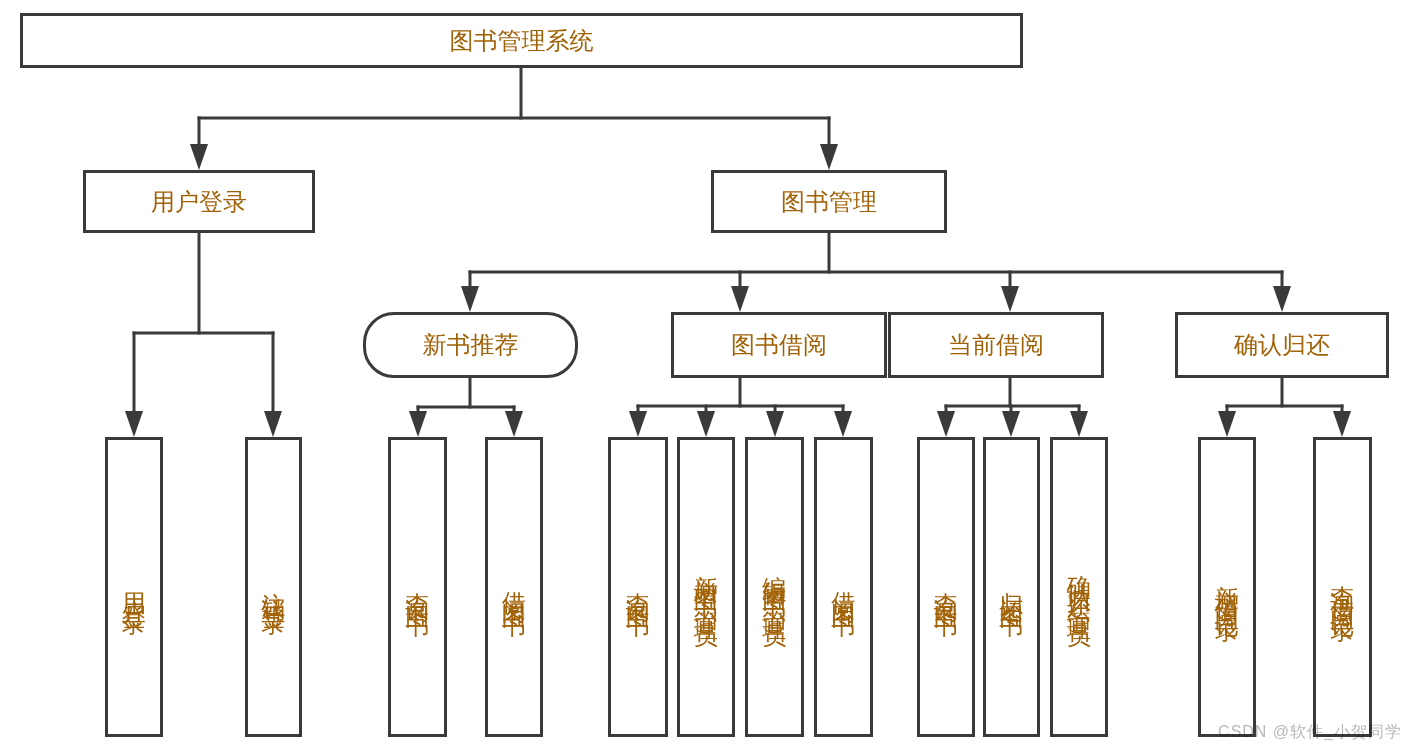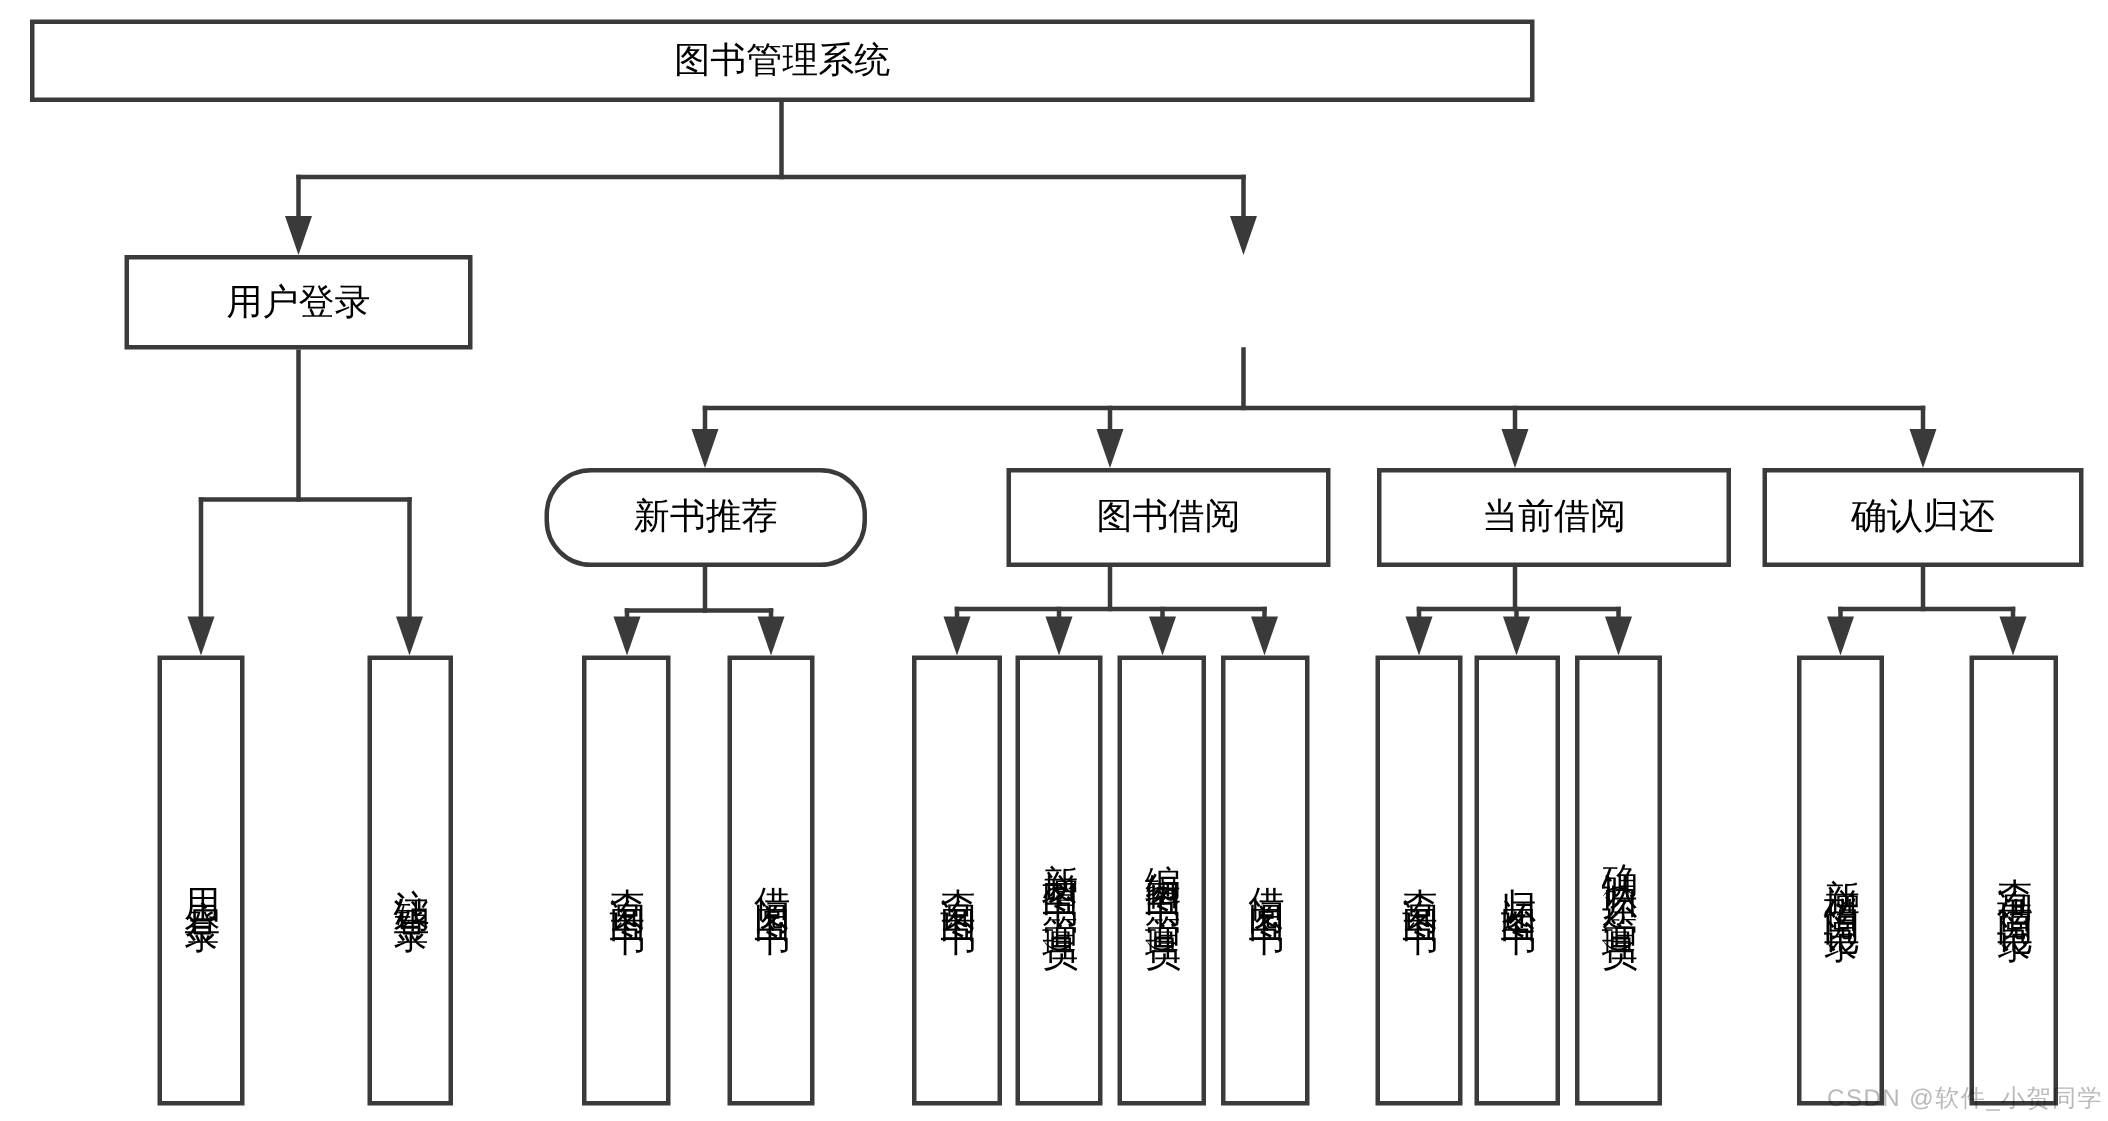--- a/index.html
+++ b/index.html
@@ -10,42 +10,42 @@
     font-family:"Liberation Sans","DejaVu Sans",sans-serif;
     overflow:hidden;
   }
   #wires{position:absolute;left:0;top:0;width:1405px;height:747px;}
   .node{
     position:absolute;
     box-sizing:border-box;
     border:3px solid #3a3a3a;
     background:#ffffff;
     display:flex;align-items:center;justify-content:center;
-    color:#000000;
+    color:#a16207;
     font-size:24px;
     line-height:1.15;
     white-space:nowrap;
     z-index:2;
   }
   .leaf{
     writing-mode:vertical-rl;
     text-orientation:mixed;
     letter-spacing:7px;
     top:437px;height:300px;
     font-size:24px;
   }
   
   #n-root{left:20px;top:13px;width:1003px;height:55px;}
   
   #n-user-login{left:83px;top:170px;width:232px;height:63px;}
   #n-book-management{left:711px;top:170px;width:236px;height:63px;}
   
   #n-new-book-recommend{left:363px;top:312px;width:215px;height:66px;border-radius:31px;}
   #n-book-borrowing{left:632px;top:312px;width:216px;height:66px;margin-left:39px;}
-  #n-current-borrowing{left:918px;top:312px;width:236px;height:66px;text-align:right;}
+  #n-current-borrowing{left:888px;top:312px;width:216px;height:66px;text-align:right;}
   #n-borrowing-records{left:1175px;top:312px;width:214px;height:66px;}
   
   #n-leaf-user-login{left:105px;width:58px;}
   #n-leaf-logout{left:245px;width:57px;}
   #n-leaf-rec-query{left:388px;width:59px;}
   #n-leaf-rec-borrow{left:485px;width:58px;}
   #n-leaf-bb-query{left:608px;width:60px;}
   #n-leaf-bb-add{left:677px;width:58px;}
   #n-leaf-bb-edit{left:745px;width:59px;}
   #n-leaf-bb-borrow{left:814px;width:59px;}
@@ -121,20 +121,21 @@
       <line x1="1227" y1="406" x2="1342" y2="406" stroke="#3a3a3a" stroke-width="3" stroke-linecap="square"></line>
       <line x1="1227" y1="406" x2="1227" y2="417" stroke="#3a3a3a" stroke-width="3" stroke-linecap="square"></line>
       <polygon points="1218,411 1236,411 1227,437" fill="#3a3a3a"></polygon>
       <line x1="1342" y1="406" x2="1342" y2="417" stroke="#3a3a3a" stroke-width="3" stroke-linecap="square"></line>
       <polygon points="1333,411 1351,411 1342,437" fill="#3a3a3a"></polygon>
     </svg>
 
   <div class="node" id="n-root">图书管理系统</div>
 
   <div class="node" id="n-user-login">用户登录</div>
+  <div class="node" id="n-book-management">图书管理</div>
 
   <div class="node" id="n-new-book-recommend">新书推荐</div>
   <div class="node" id="n-book-borrowing">图书借阅</div>
   <div class="node" id="n-current-borrowing">当前借阅</div>
   <div class="node" id="n-borrowing-records">确认归还</div>
 
   <div class="node leaf" id="n-leaf-user-login">用户登录</div>
   <div class="node leaf" id="n-leaf-logout">注销登录</div>
 
   <div class="node leaf" id="n-leaf-rec-query">查询图书</div>

